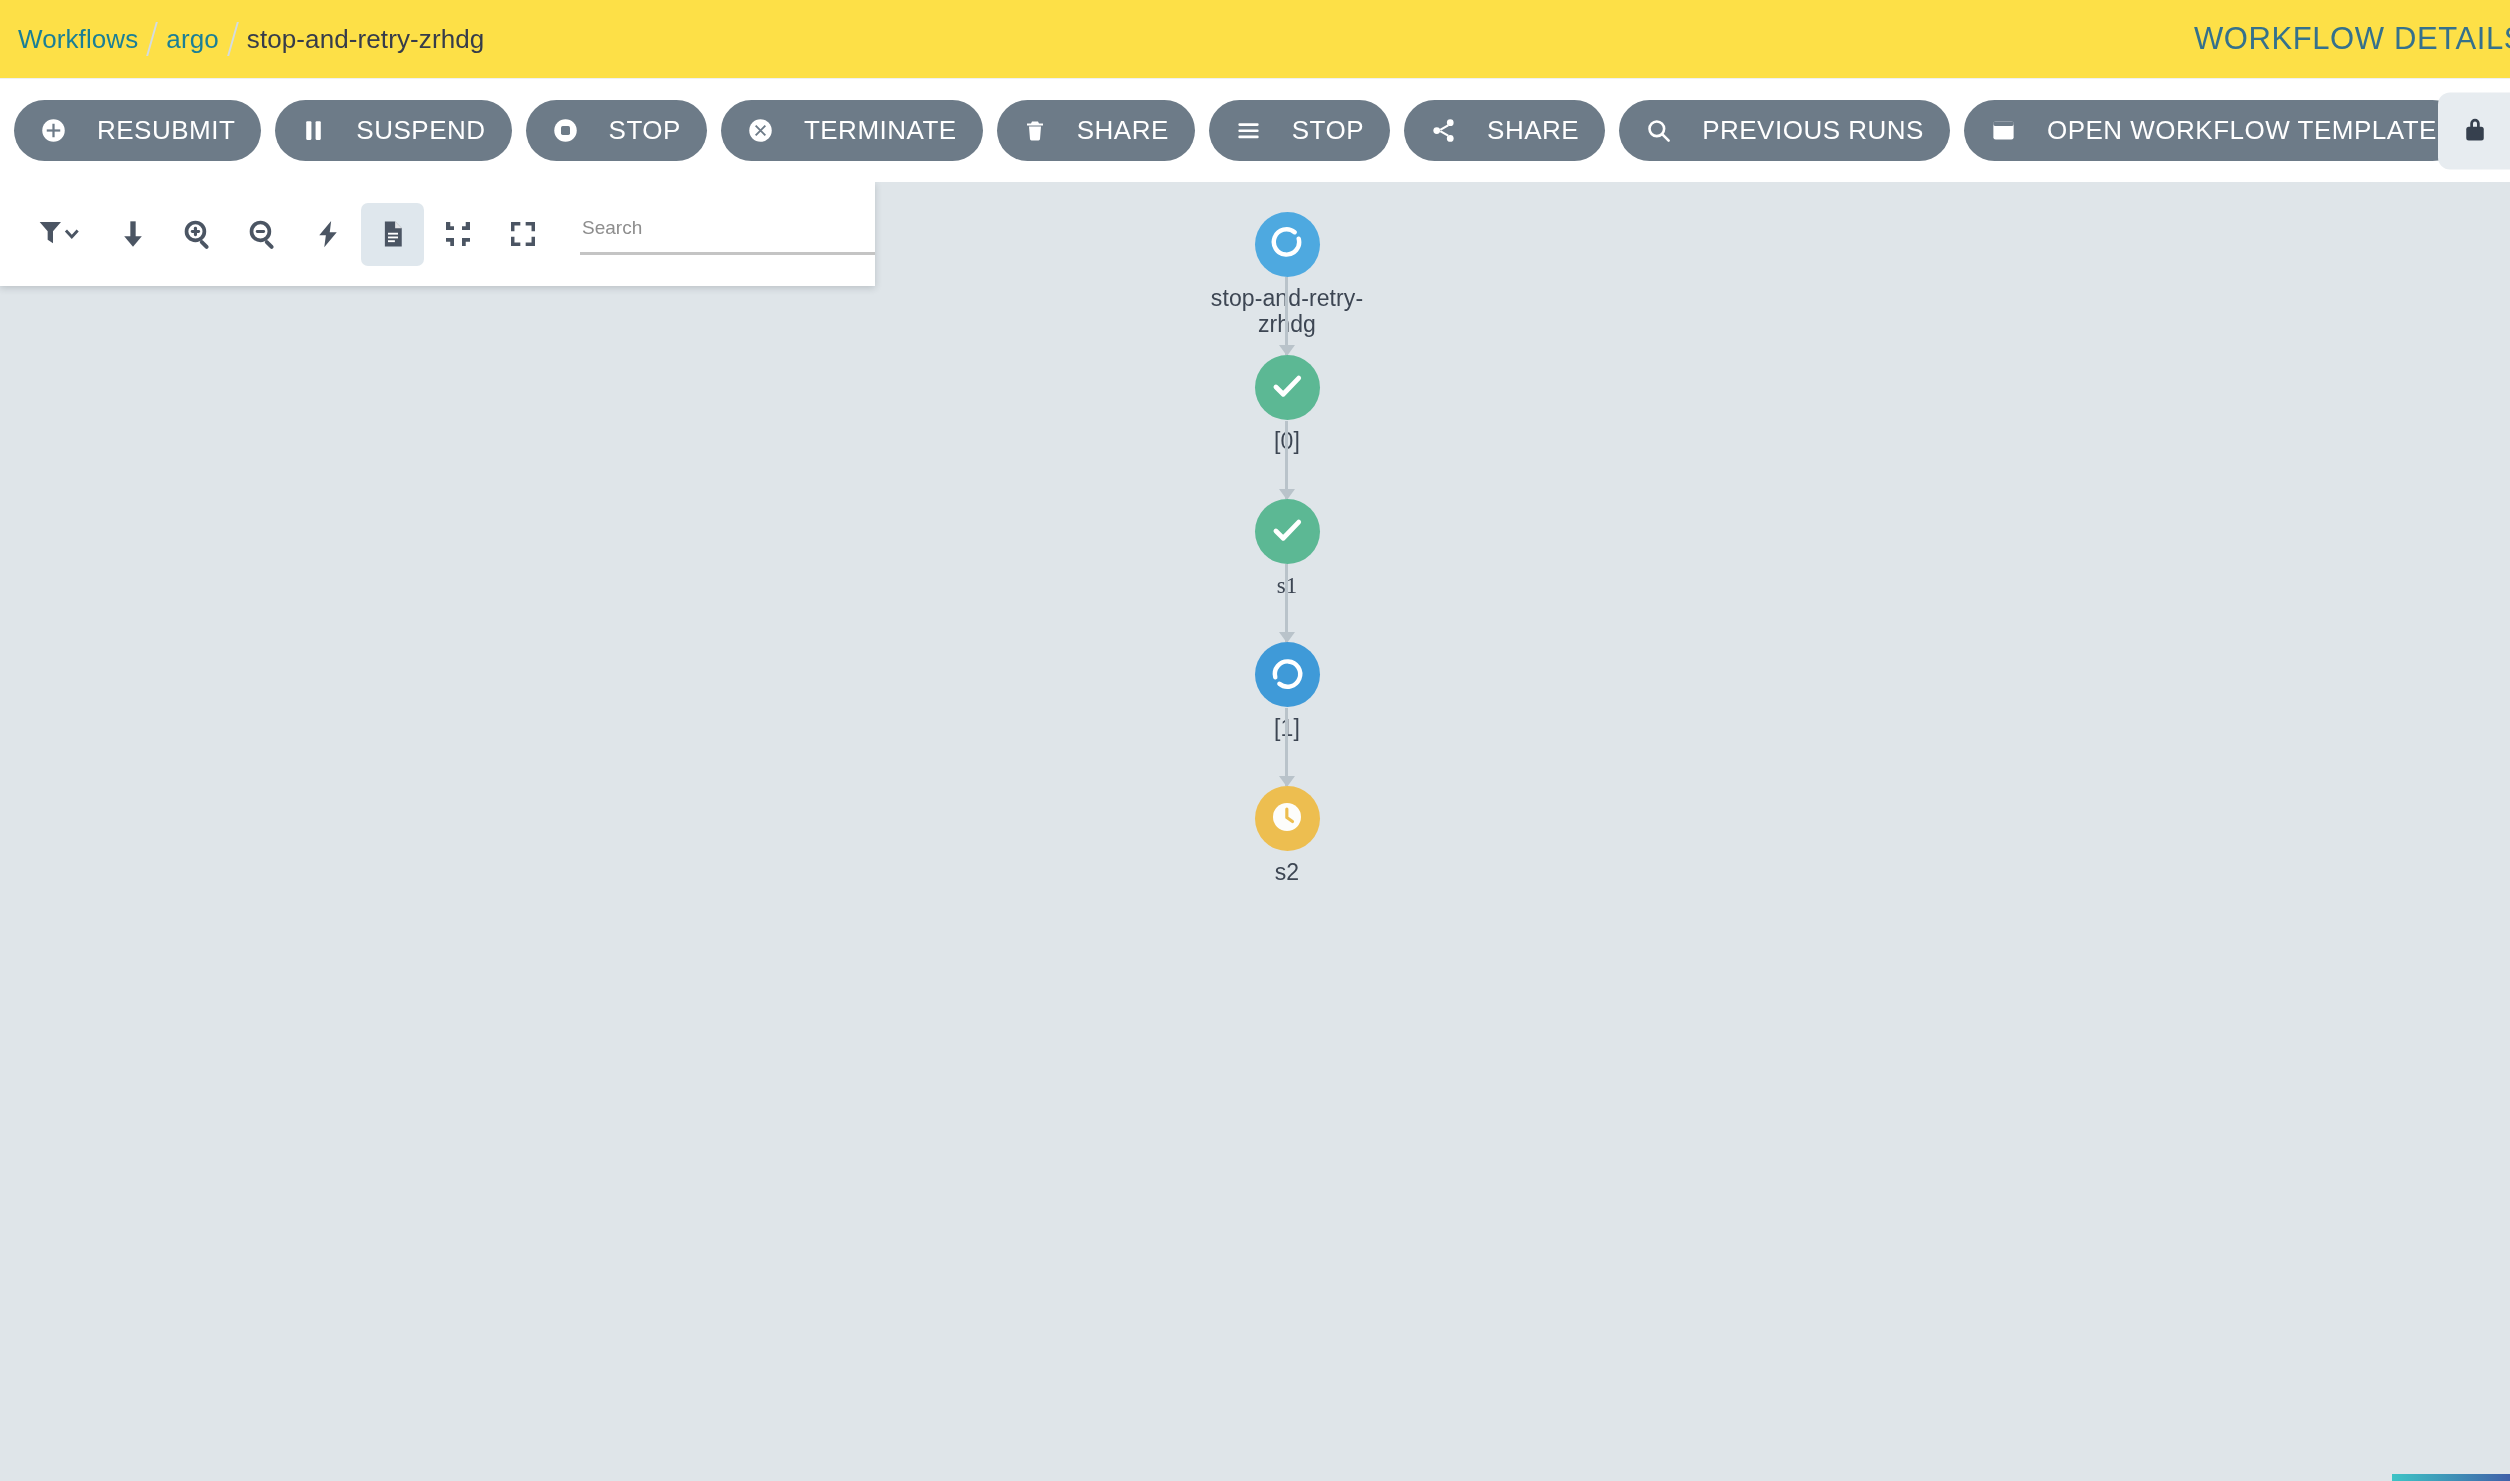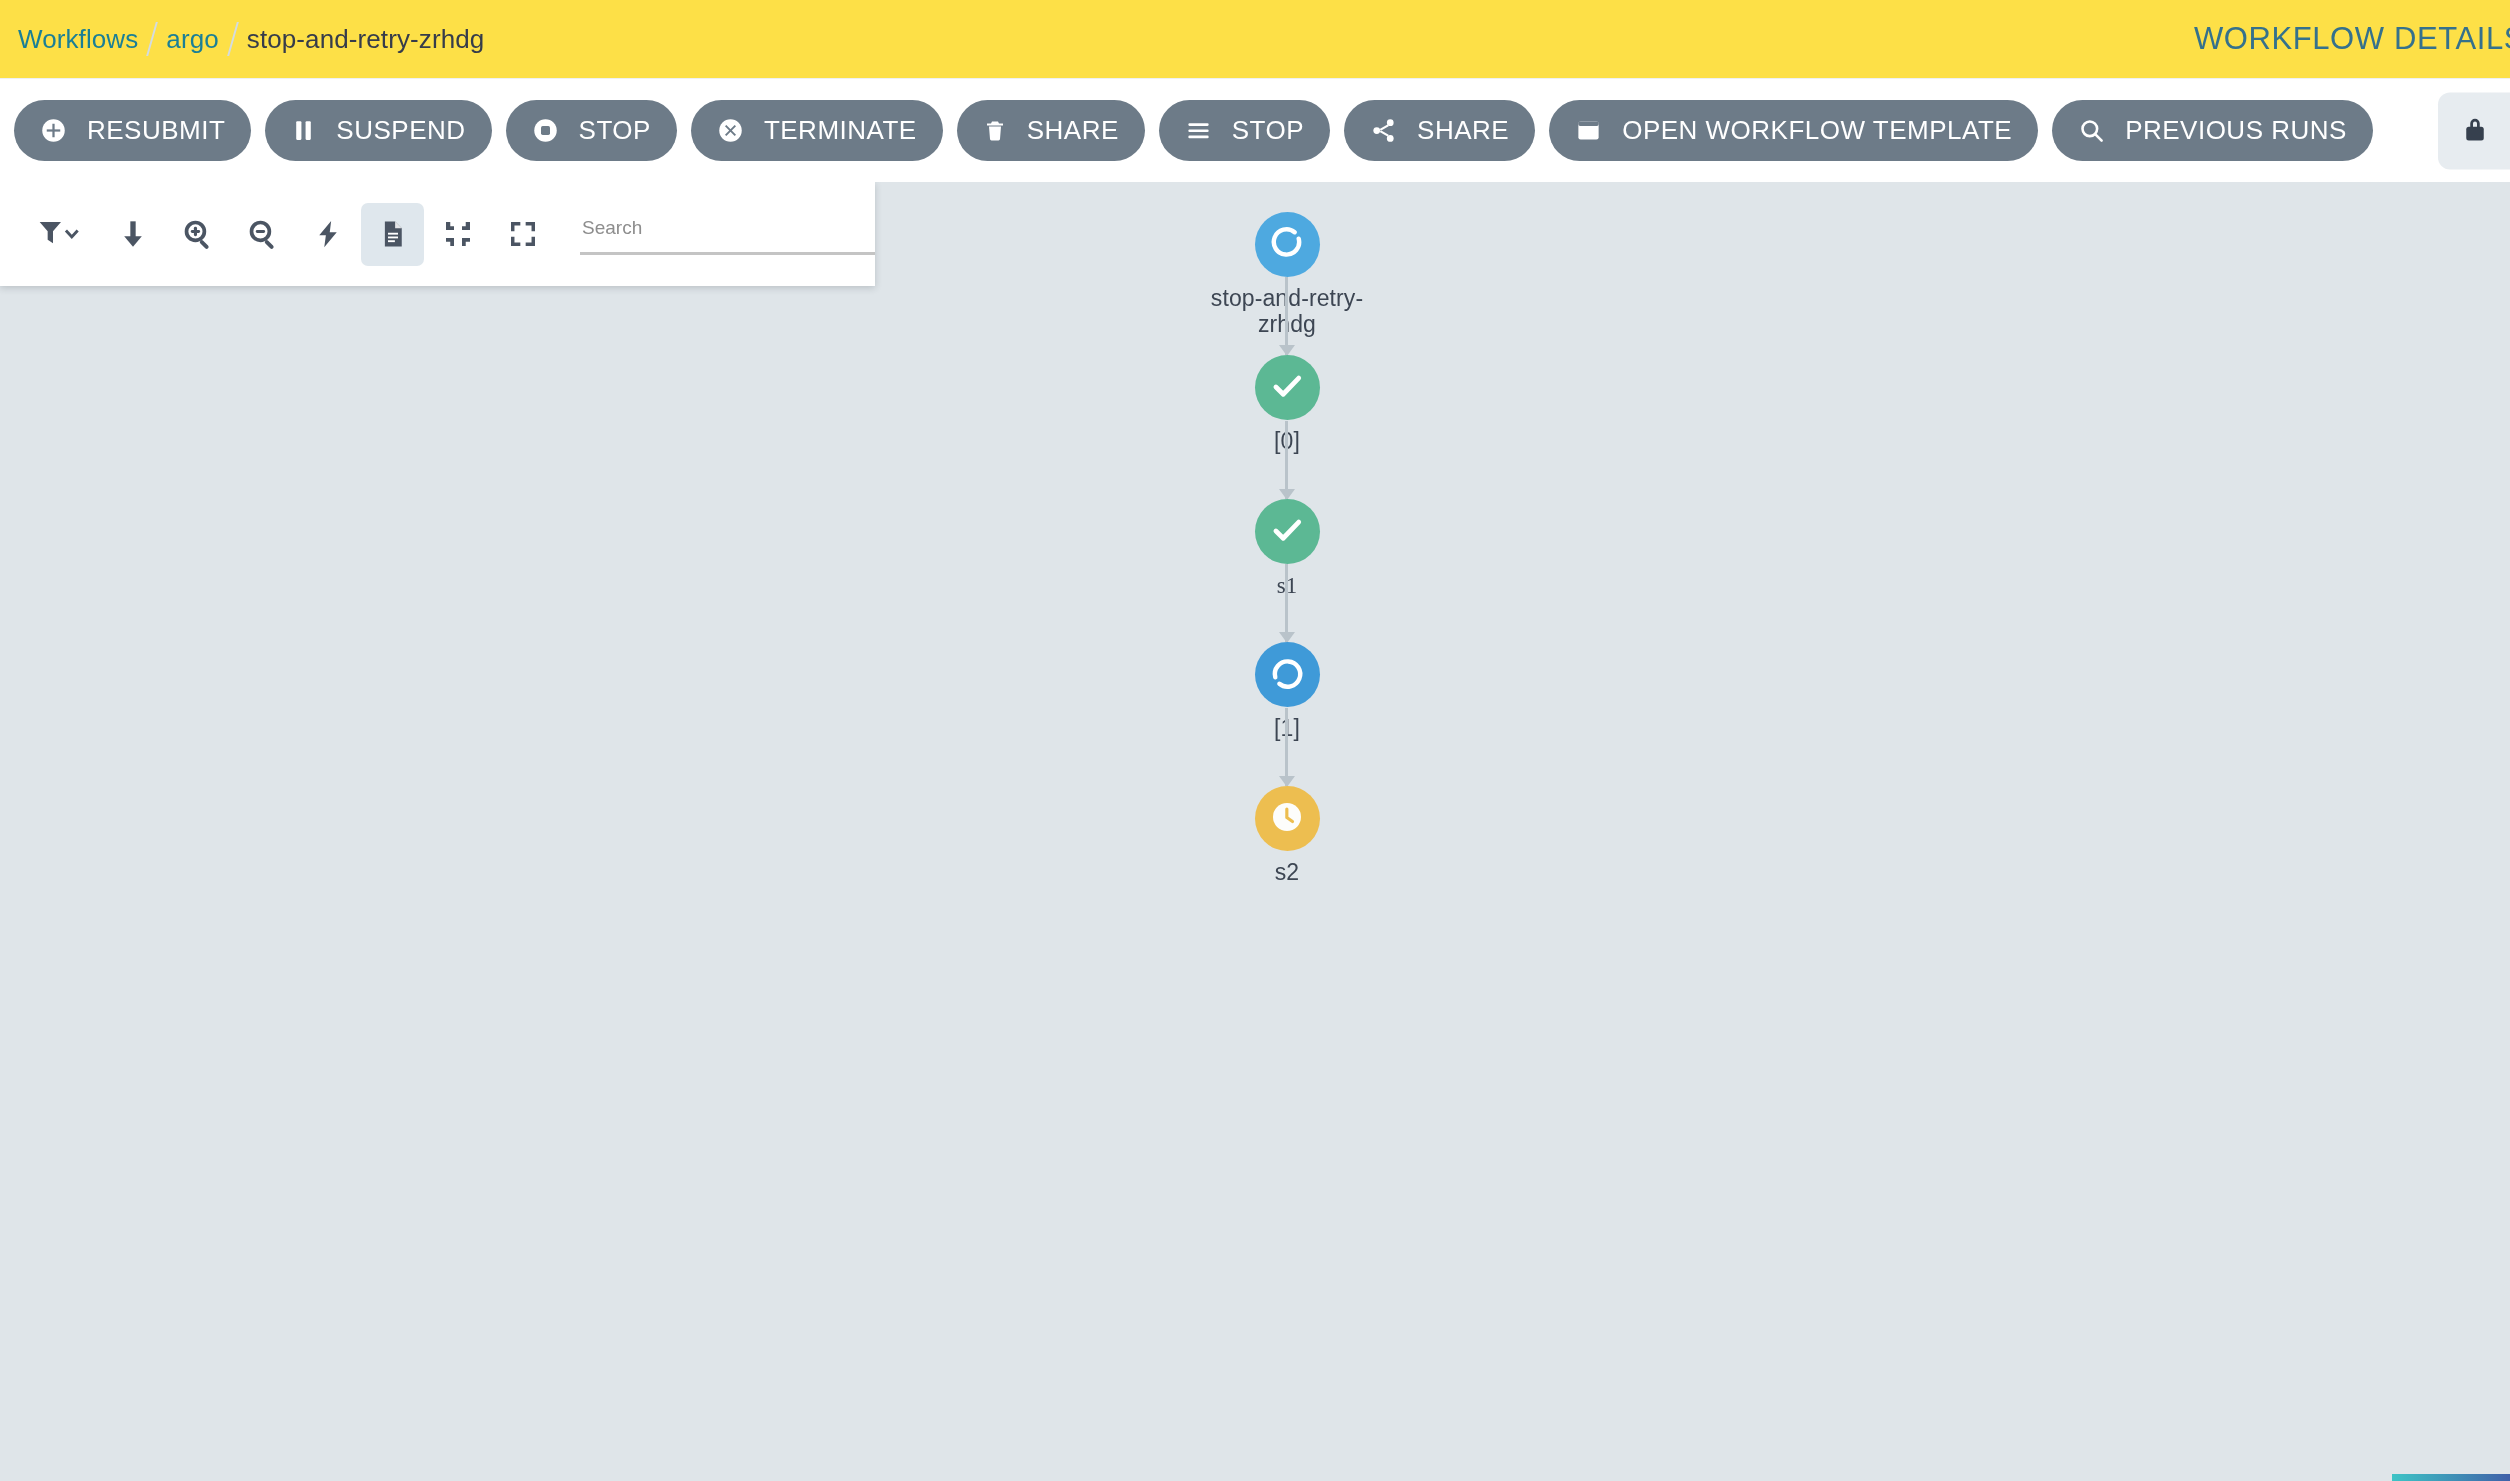--- a/index.html
+++ b/index.html
@@ -80,21 +80,21 @@
     display: flex;
     align-items: center;
     padding-left: 14px;
     gap: 14px;
     white-space: nowrap;
   }
 
   .btn {
     display: inline-flex;
     align-items: center;
-    gap: 20px;
+    gap: 30px;
     height: 61px;
     padding: 16px 26px;
     border-radius: 34px;
     border: none;
     background: #6d7b88;
     color: #ffffff;
     font-size: 26px;
     font-family: "Liberation Sans", sans-serif;
     letter-spacing: 0.5px;
     cursor: pointer;
@@ -347,36 +347,36 @@
           <circle cx="6" cy="12" r="3"></circle>
           <circle cx="18" cy="19" r="3"></circle>
           <path d="M8.6 10.6l7-4 1 1.7-7 4zM8.6 13.4l7 4 1-1.7-7-4z"></path>
         </svg>
       </span>
       <span>SHARE</span>
     </button>
 
     <button class="btn">
       <span>
+        <svg width="27" height="27" viewBox="0 0 24 24" fill="none" stroke="#fff" stroke-width="2.3">
+          <circle cx="10.5" cy="10.5" r="6.5"></circle>
+          <path d="M15.5 15.5L21 21" stroke-linecap="round"></path>
+        </svg>
+      </span>
+      <span>PREVIOUS RUNS</span>
+    </button>
+
+    <button class="btn">
+      <span>
         <svg width="27" height="27" viewBox="0 0 24 24" fill="#fff">
           <rect x="3" y="4" width="18" height="16" rx="2"></rect>
           <rect x="3" y="4" width="18" height="4" rx="1.5" fill="#6d7b88"></rect>
         </svg>
       </span>
       <span>OPEN WORKFLOW TEMPLATE</span>
-    </button>
-
-    <button class="btn">
-      <span>
-        <svg width="27" height="27" viewBox="0 0 24 24" fill="none" stroke="#fff" stroke-width="2.3">
-          <circle cx="10.5" cy="10.5" r="6.5"></circle>
-          <path d="M15.5 15.5L21 21" stroke-linecap="round"></path>
-        </svg>
-      </span>
-      <span>PREVIOUS RUNS</span>
     </button>
 
     <span class="toolbar-spacer"></span>
 
     <button class="icon-btn">
       <svg width="33" height="33" viewBox="0 0 24 24" fill="#36404e">
         <rect x="2.5" y="4" width="19" height="16" rx="2.5"></rect>
         <rect x="5.5" y="7" width="5.6" height="10" rx="1" fill="#fff"></rect>
         <rect x="12.9" y="7" width="5.6" height="10" rx="1" fill="#fff"></rect>
       </svg>

